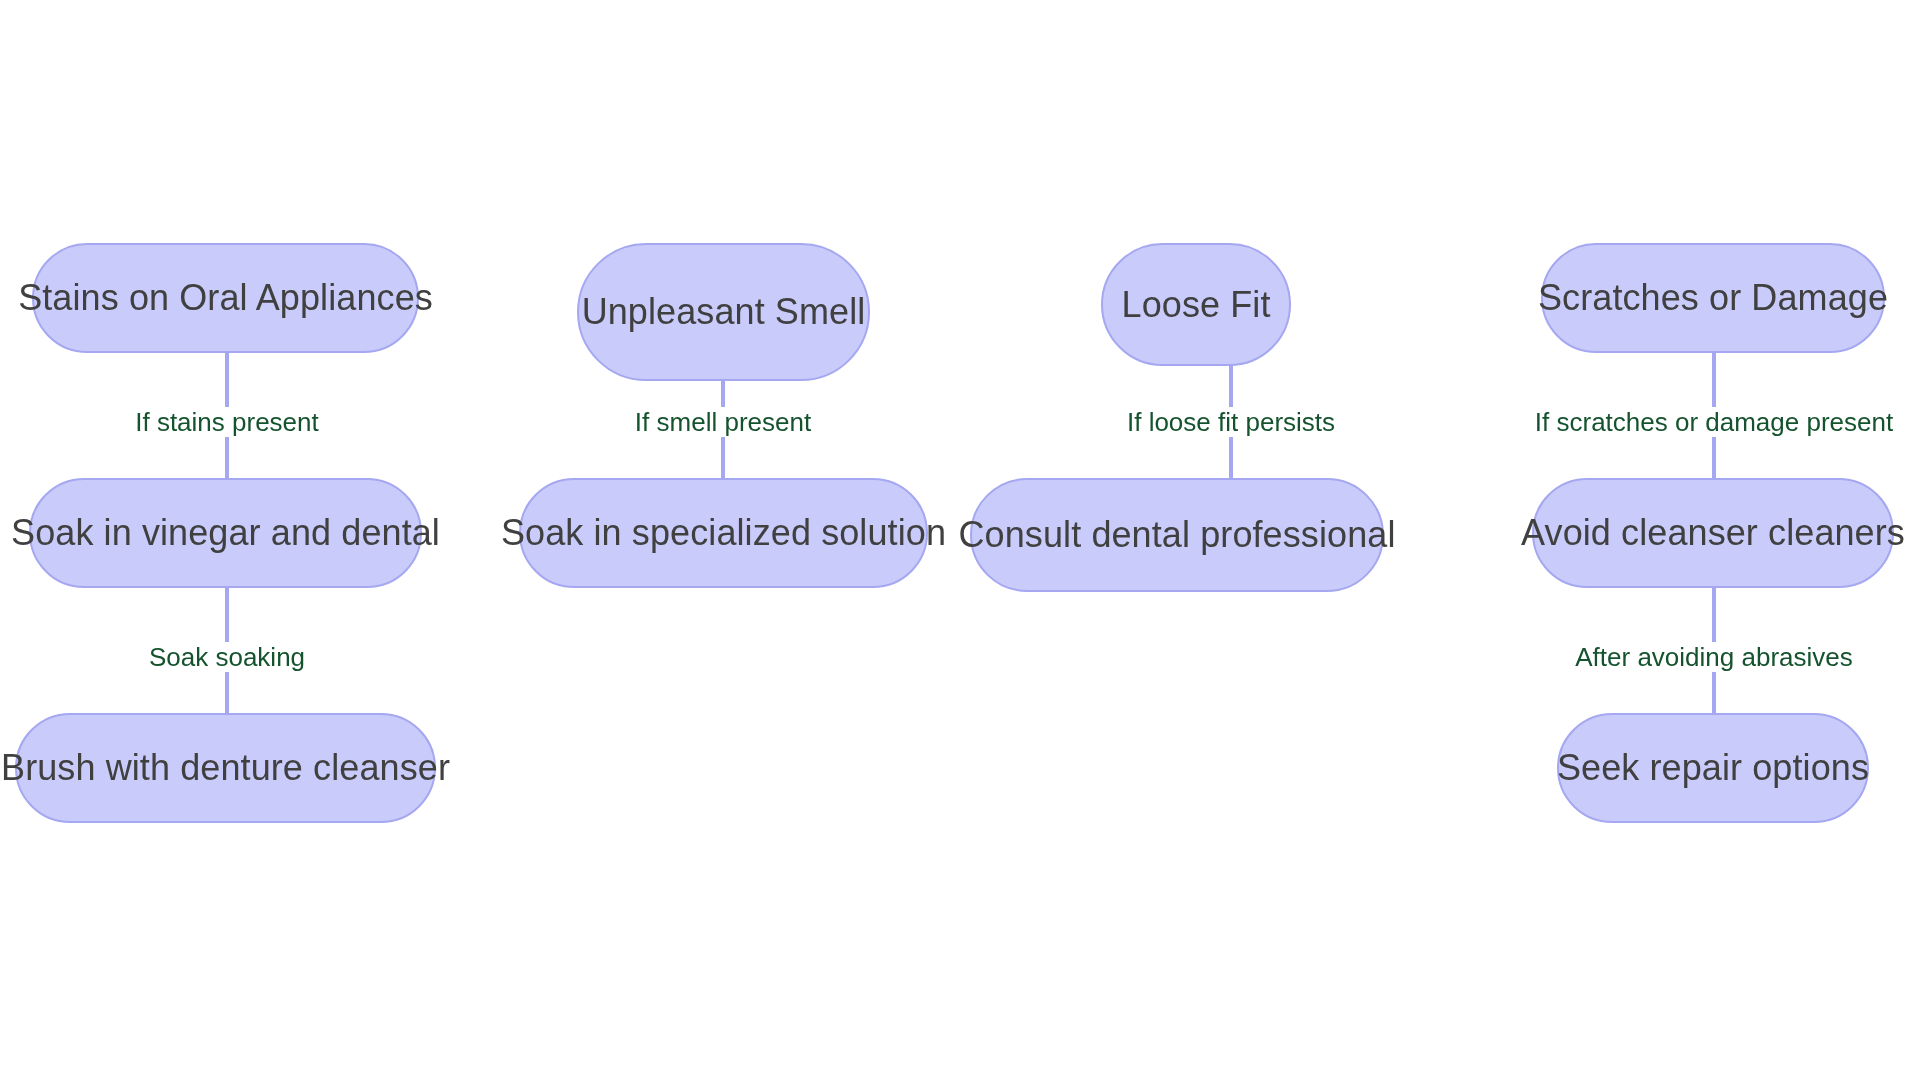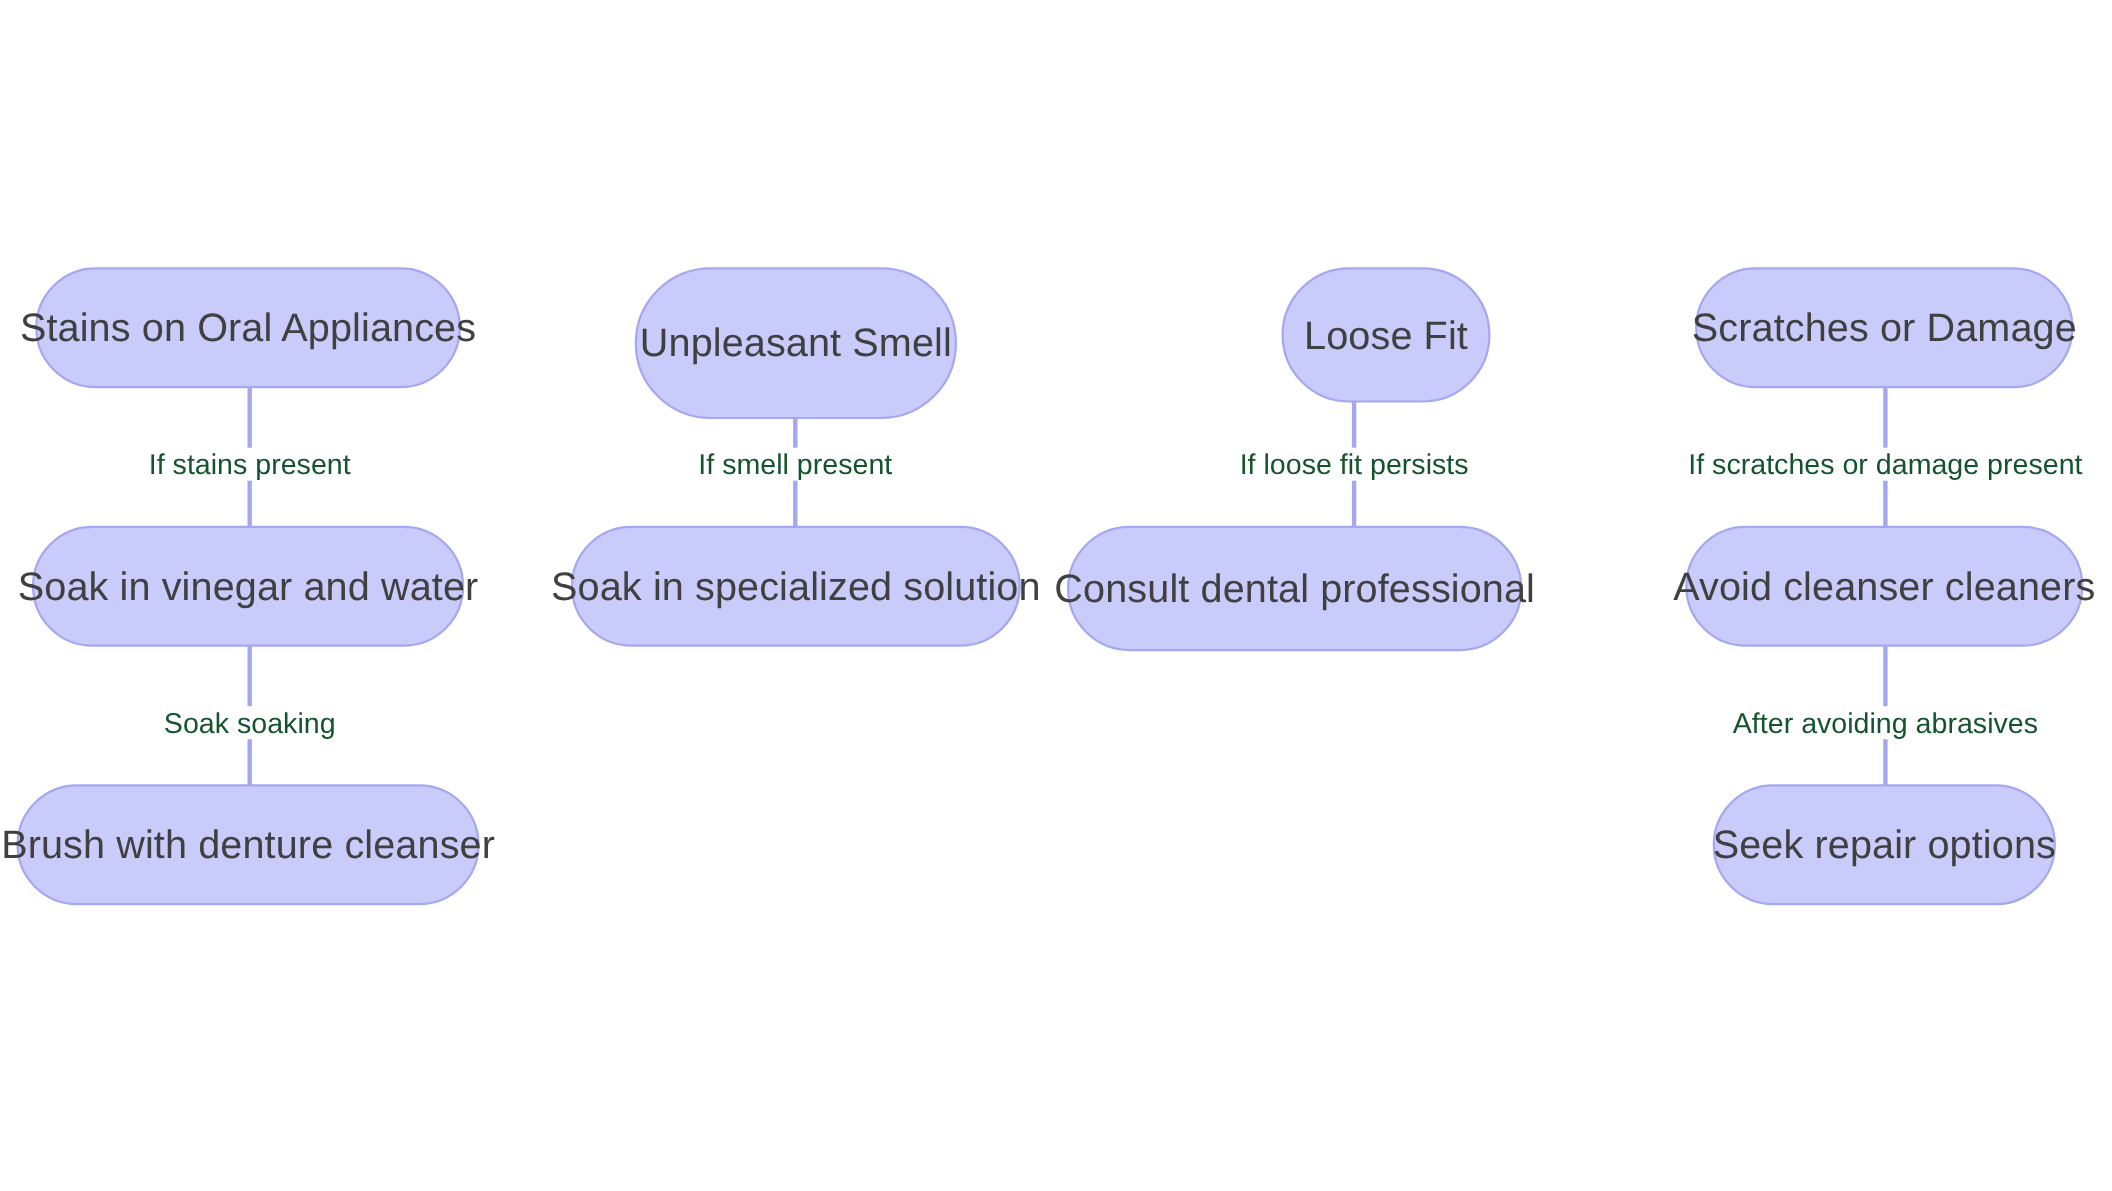--- a/index.html
+++ b/index.html
@@ -76,21 +76,21 @@
     <div class="edge" style="left:225px; top:585px; width:4px; height:200px;">
       <svg width="24" height="200" viewBox="0 0 24 200" style="margin-left:-10px;">
         <line x1="12" y1="0" x2="12" y2="177" stroke="#a5a8f0" stroke-width="4"></line>
         <polygon points="12,195 1,169 23,169" fill="#a5a8f0"></polygon>
       </svg>
     </div>
     <div class="edge-label" style="left:227px; top:642px;">Soak soaking</div>
 
     <div class="node" style="left:32px; top:243px; width:387px; height:110px;">Stains on Oral Appliances</div>
 
-    <div class="node" style="left:29px; top:478px; width:393px; height:110px;">Soak in vinegar and water</div>
+    <div class="node" style="left:29px; top:478px; width:393px; height:110px;">Soak in vinegar and dental</div>
 
     <div class="node" style="left:15px; top:713px; width:421px; height:110px;">Brush with denture cleanser</div>
   </div>
 
   <div class="column">
 
     <div class="edge" style="left:721px; top:350px; width:4px; height:205px;">
       <svg width="24" height="205" viewBox="0 0 24 205" style="margin-left:-10px;">
         <line x1="12" y1="0" x2="12" y2="182" stroke="#a5a8f0" stroke-width="4"></line>
         <polygon points="12,200 1,174 23,174" fill="#a5a8f0"></polygon>
@@ -106,21 +106,21 @@
   <div class="column">
 
     <div class="edge" style="left:1229px; top:350px; width:4px; height:205px;">
       <svg width="24" height="205" viewBox="0 0 24 205" style="margin-left:-10px;">
         <line x1="12" y1="0" x2="12" y2="182" stroke="#a5a8f0" stroke-width="4"></line>
         <polygon points="12,200 1,174 23,174" fill="#a5a8f0"></polygon>
       </svg>
     </div>
     <div class="edge-label" style="left:1231px; top:407px;">If loose fit persists</div>
 
-    <div class="node" style="left:1165px; top:243px; width:190px; height:123px;">Loose Fit</div>
+    <div class="node" style="left:1101px; top:243px; width:190px; height:123px;">Loose Fit</div>
 
     <div class="node" style="left:970px; top:478px; width:414px; height:114px;">Consult dental professional</div>
   </div>
 
   <div class="column">
 
     <div class="edge" style="left:1712px; top:350px; width:4px; height:205px;">
       <svg width="24" height="205" viewBox="0 0 24 205" style="margin-left:-10px;">
         <line x1="12" y1="0" x2="12" y2="182" stroke="#a5a8f0" stroke-width="4"></line>
         <polygon points="12,200 1,174 23,174" fill="#a5a8f0"></polygon>

